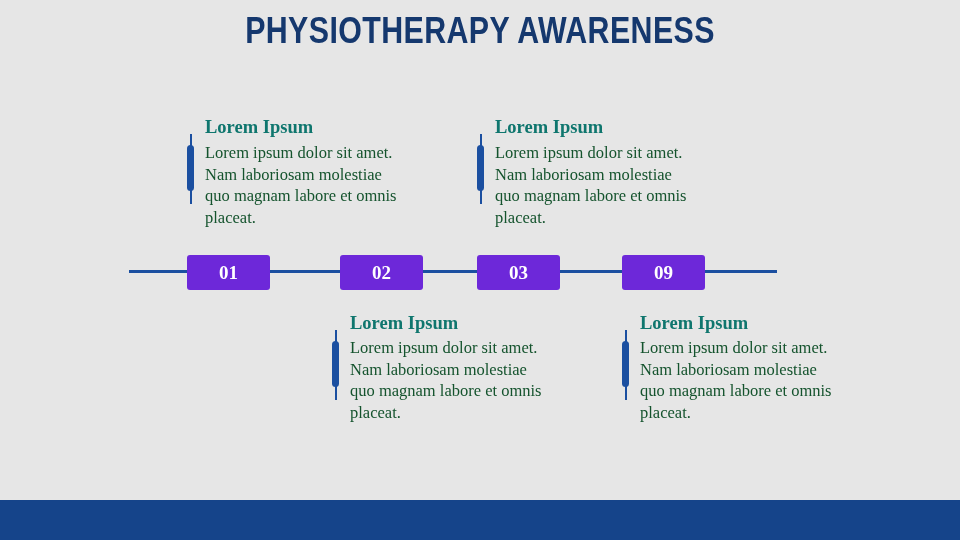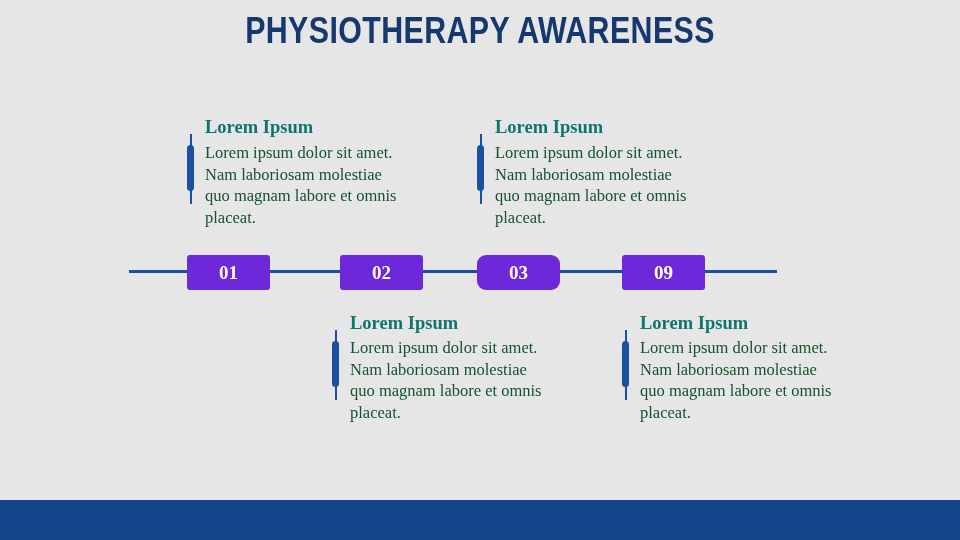--- a/index.html
+++ b/index.html
@@ -48,21 +48,21 @@
 </style>
 </head>
 <body>
 
 <div class="title">PHYSIOTHERAPY AWARENESS</div>
 
 <div class="timeline-line"></div>
 
 <div class="step-box" style="left:187px;">01</div>
 <div class="step-box" style="left:340px;">02</div>
-<div class="step-box" style="left:477px;border-radius:9px;">03</div>
+<div class="step-box" style="left:477px;">03</div>
 <div class="step-box" style="left:622px;">09</div>
 
 <div class="marker" style="left:187px; top:134px;">
   <div class="thin"></div>
     <div class="thick"></div>
 </div>
 <div class="card" style="left:205px; top:117px;">
   <div class="heading">Lorem Ipsum</div>
   <div class="body">Lorem ipsum dolor sit amet. Nam laboriosam molestiae quo magnam labore et omnis placeat.</div>
 </div>

